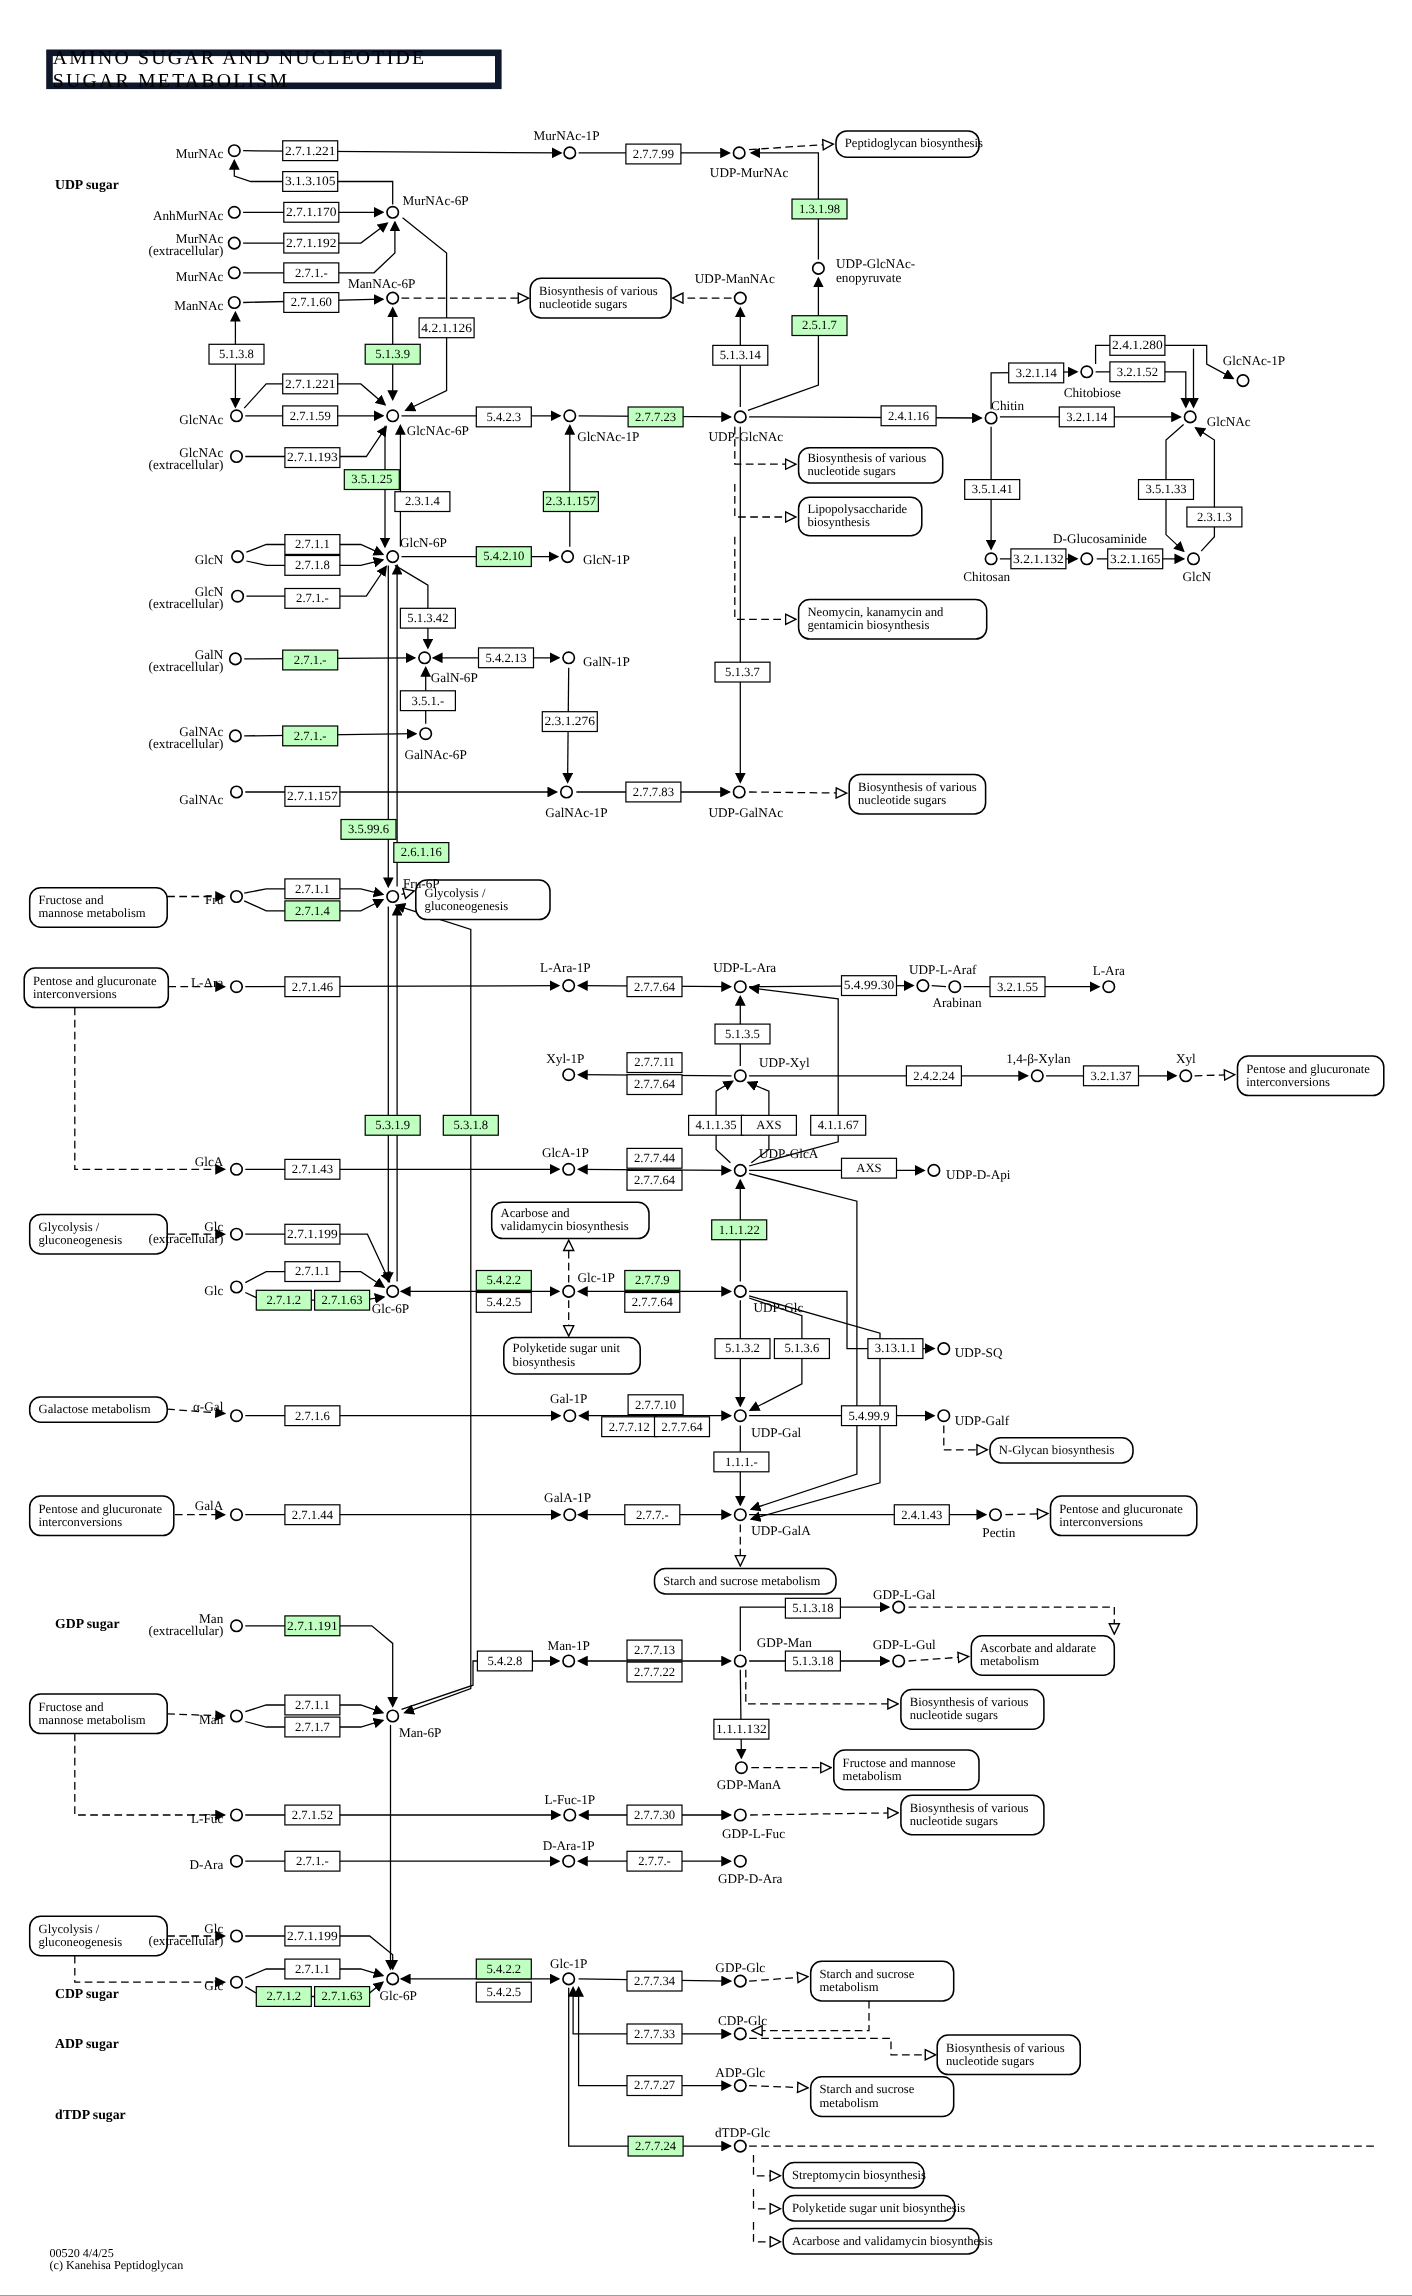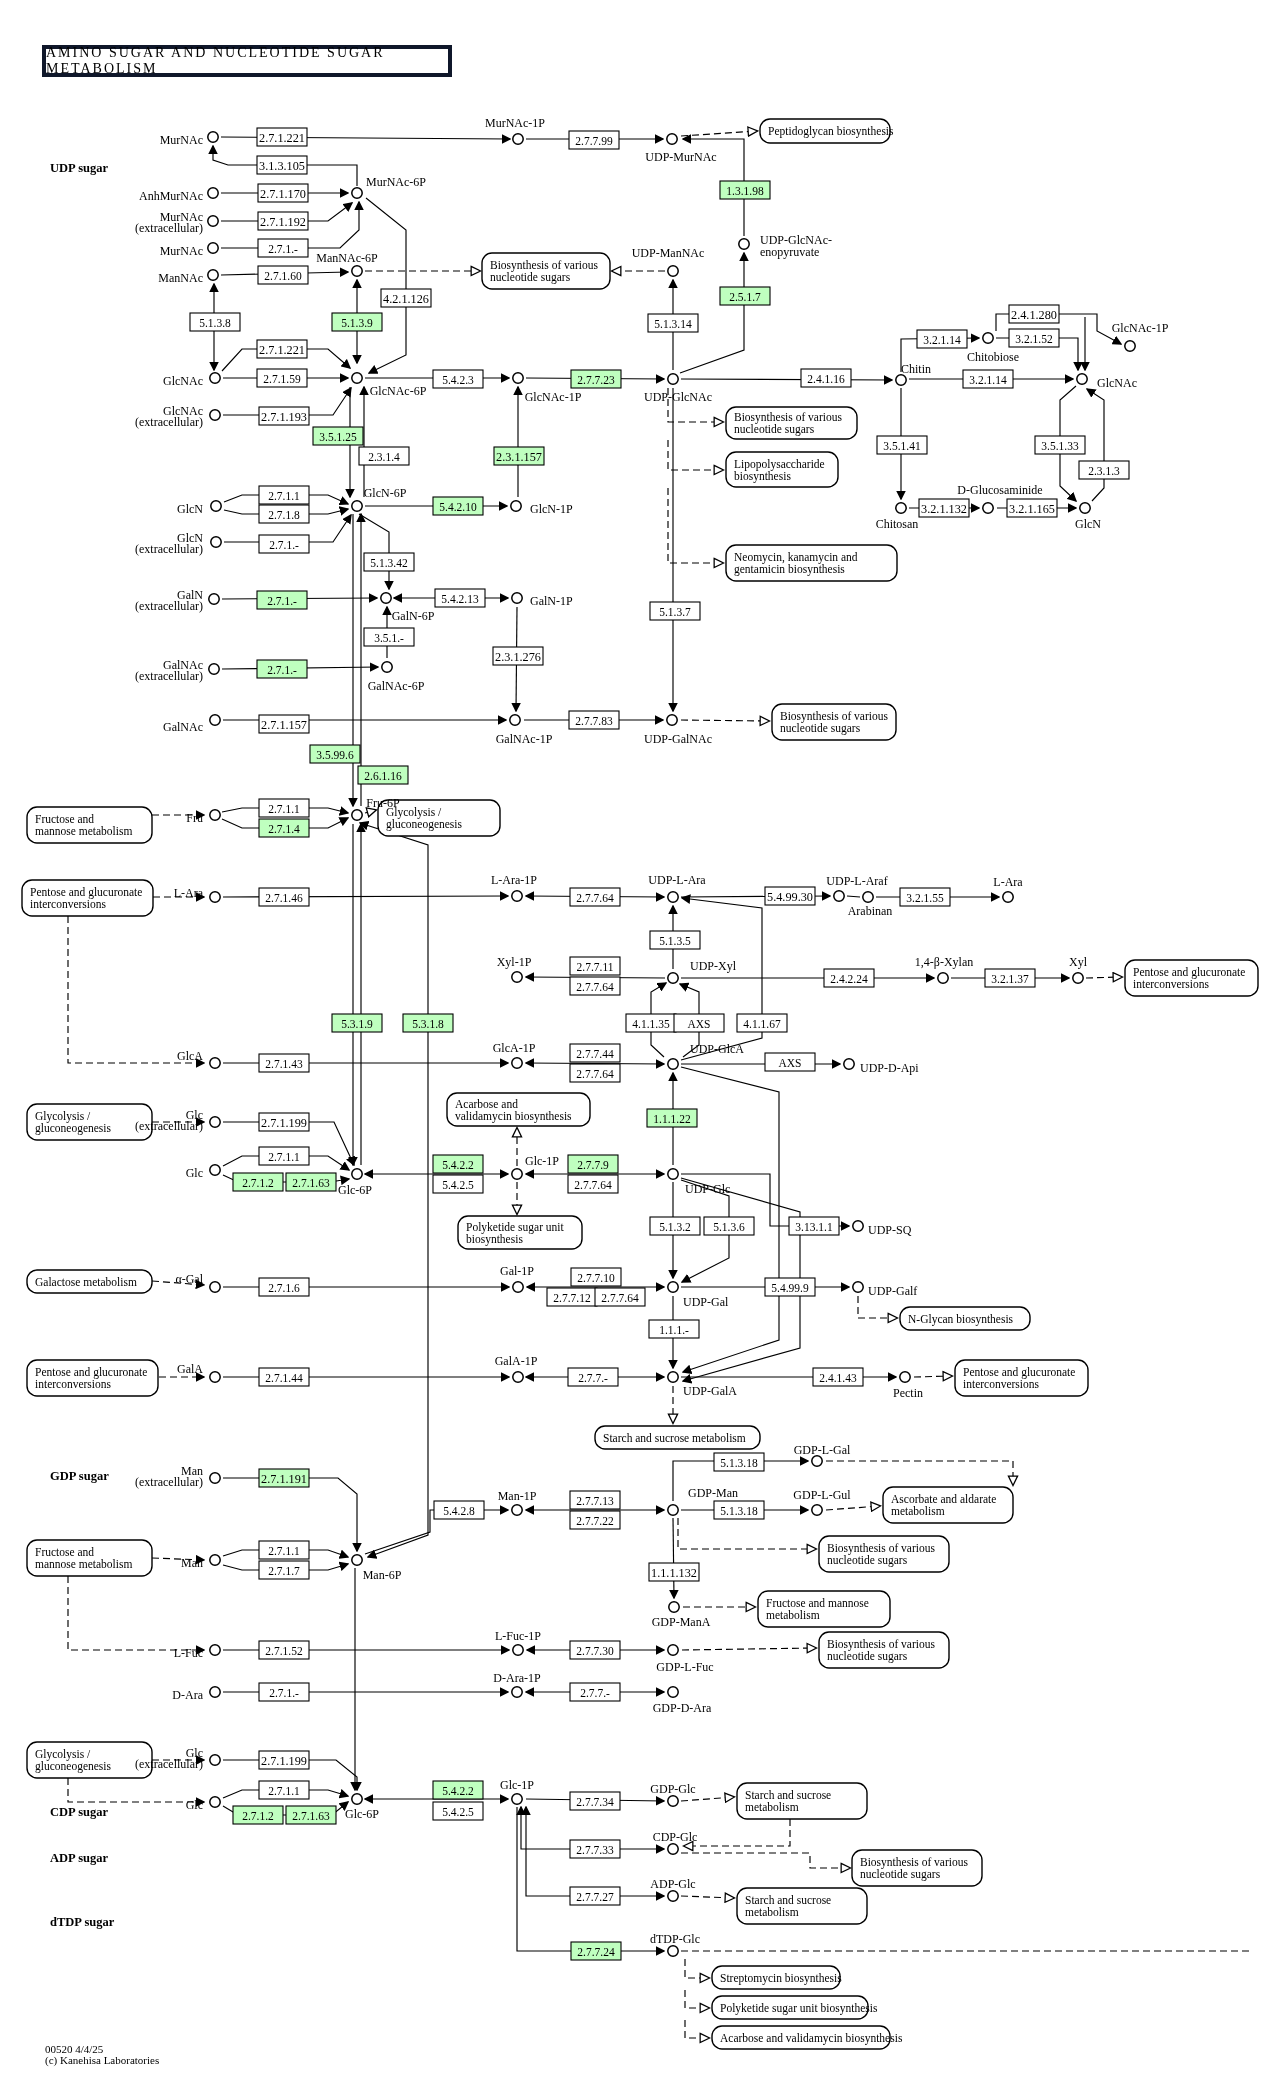--- a/index.html
+++ b/index.html
@@ -1,19 +1,19 @@
 <!DOCTYPE html>
 <html><head>
 <meta charset="utf-8">
 <style>
   html,body{margin:0;padding:0;background:#888;}
   #page{position:relative;width:1284px;height:2087px;background:#fff;outline:1px solid #000;
         font-family:"Liberation Serif","DejaVu Serif",serif;overflow:hidden;}
-  #title-box{position:absolute;left:42px;top:45px;width:402px;height:24px;border:4px solid #0f172a;
-             display:flex;align-items:center;justify-content:center;font-size:14px;letter-spacing:2px;}
+  #title-box{position:absolute;left:42px;top:45px;width:402px;height:24px;border:6px solid #0f172a;
+             display:flex;align-items:center;justify-content:center;font-size:18px;letter-spacing:2px;}
   .footer-line{position:absolute;left:45px;font-size:11px;color:#000;}
   #diagram{position:absolute;left:0;top:0;}
 </style>
 </head>
 <body>
 
 <div id="page">
   <svg id="diagram" xmlns="http://www.w3.org/2000/svg" width="1284" height="2087" viewBox="0 0 1284 2087">
       <defs>
         <marker id="af" viewBox="0 0 10 10" refX="8.5" refY="5" markerWidth="8.5" markerHeight="8.5" orient="auto-start-reverse">
@@ -933,14 +933,14 @@
       <text x="683" y="1391" text-anchor="start" font-size="12" font-family="&quot;Liberation Serif&quot;,&quot;DejaVu Serif&quot;,serif" fill="#000" dominant-baseline="central">UDP-GalA</text>
       <text x="688" y="1493" text-anchor="start" font-size="12" font-family="&quot;Liberation Serif&quot;,&quot;DejaVu Serif&quot;,serif" fill="#000" dominant-baseline="central">GDP-Man</text>
       <text x="50" y="168" text-anchor="start" font-size="12.5" font-family="&quot;Liberation Serif&quot;,&quot;DejaVu Serif&quot;,serif" fill="#000" dominant-baseline="central" font-weight="bold">UDP sugar</text>
       <text x="50" y="1476" text-anchor="start" font-size="12.5" font-family="&quot;Liberation Serif&quot;,&quot;DejaVu Serif&quot;,serif" fill="#000" dominant-baseline="central" font-weight="bold">GDP sugar</text>
       <text x="50" y="1812" text-anchor="start" font-size="12.5" font-family="&quot;Liberation Serif&quot;,&quot;DejaVu Serif&quot;,serif" fill="#000" dominant-baseline="central" font-weight="bold">CDP sugar</text>
       <text x="50" y="1858" text-anchor="start" font-size="12.5" font-family="&quot;Liberation Serif&quot;,&quot;DejaVu Serif&quot;,serif" fill="#000" dominant-baseline="central" font-weight="bold">ADP sugar</text>
       <text x="50" y="1922" text-anchor="start" font-size="12.5" font-family="&quot;Liberation Serif&quot;,&quot;DejaVu Serif&quot;,serif" fill="#000" dominant-baseline="central" font-weight="bold">dTDP sugar</text>
     </svg>
   <div id="title-box">AMINO SUGAR AND NUCLEOTIDE SUGAR METABOLISM</div>
   <div class="footer-line" style="top:2043px">00520 4/4/25</div>
-  <div class="footer-line" style="top:2054px">(c) Kanehisa Laboratories</div>
+  <div class="footer-line" style="top:2054px">(c) Kanehisa Peptidoglycan</div>
 </div>
 
 </body></html>

